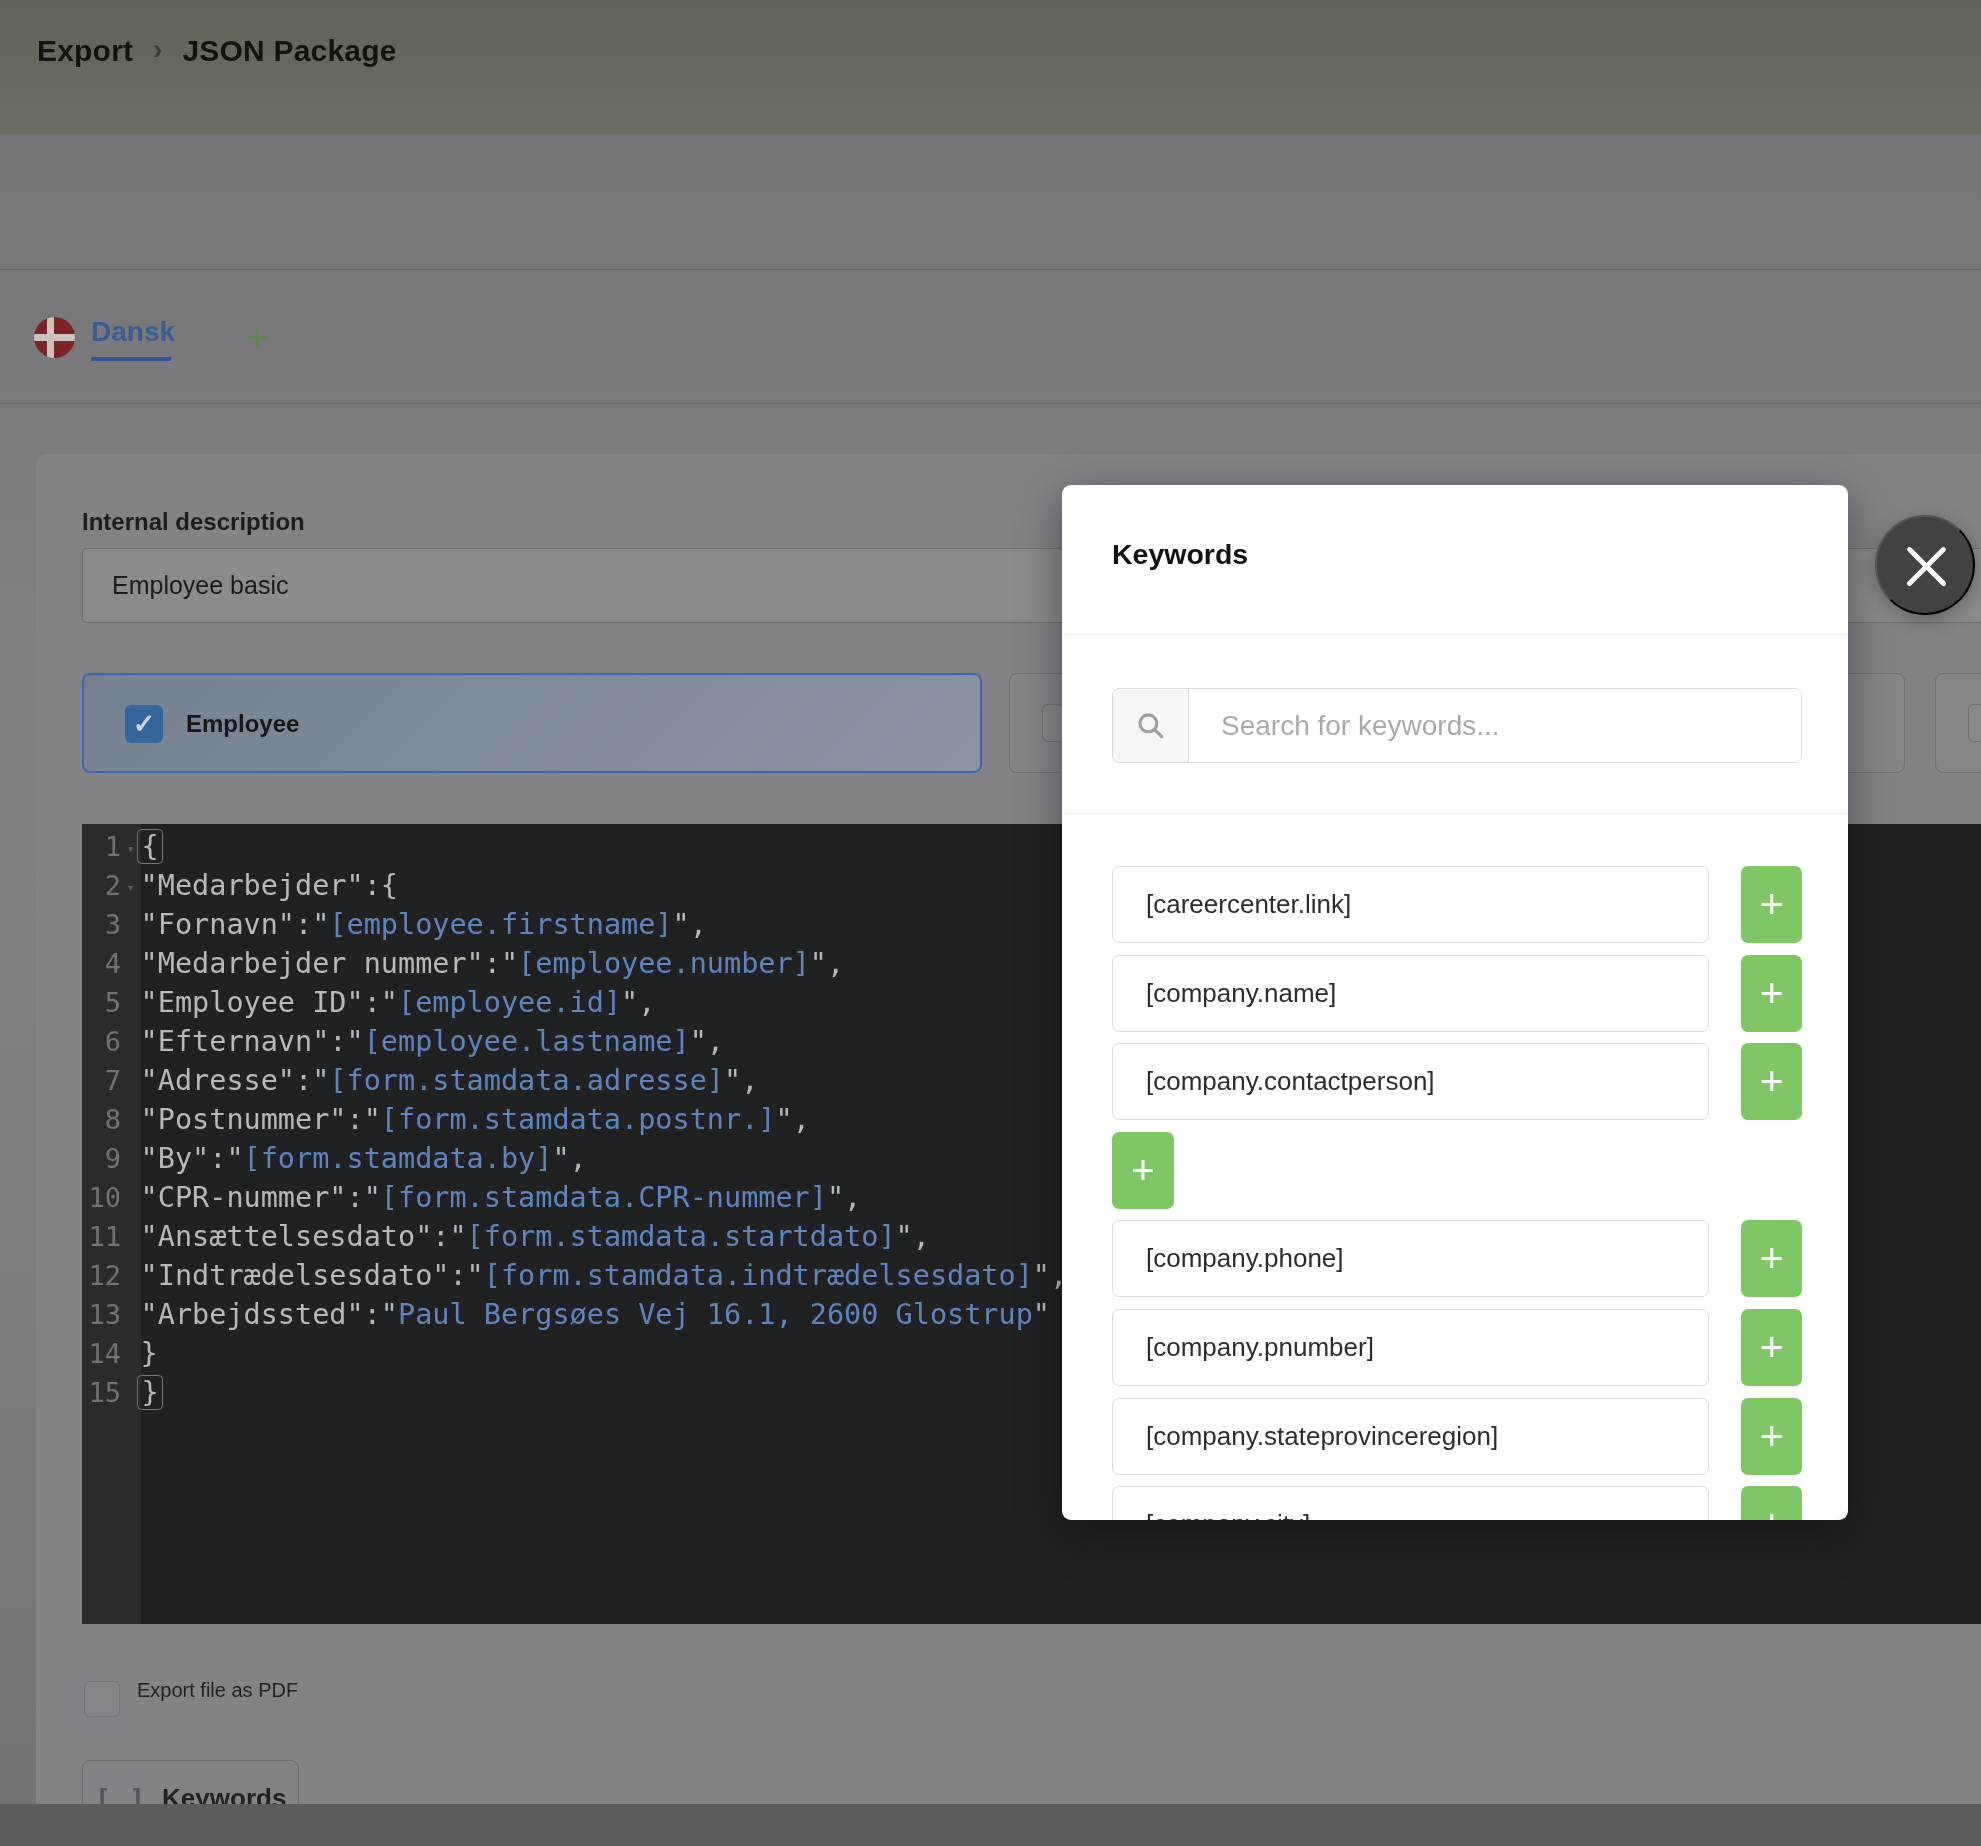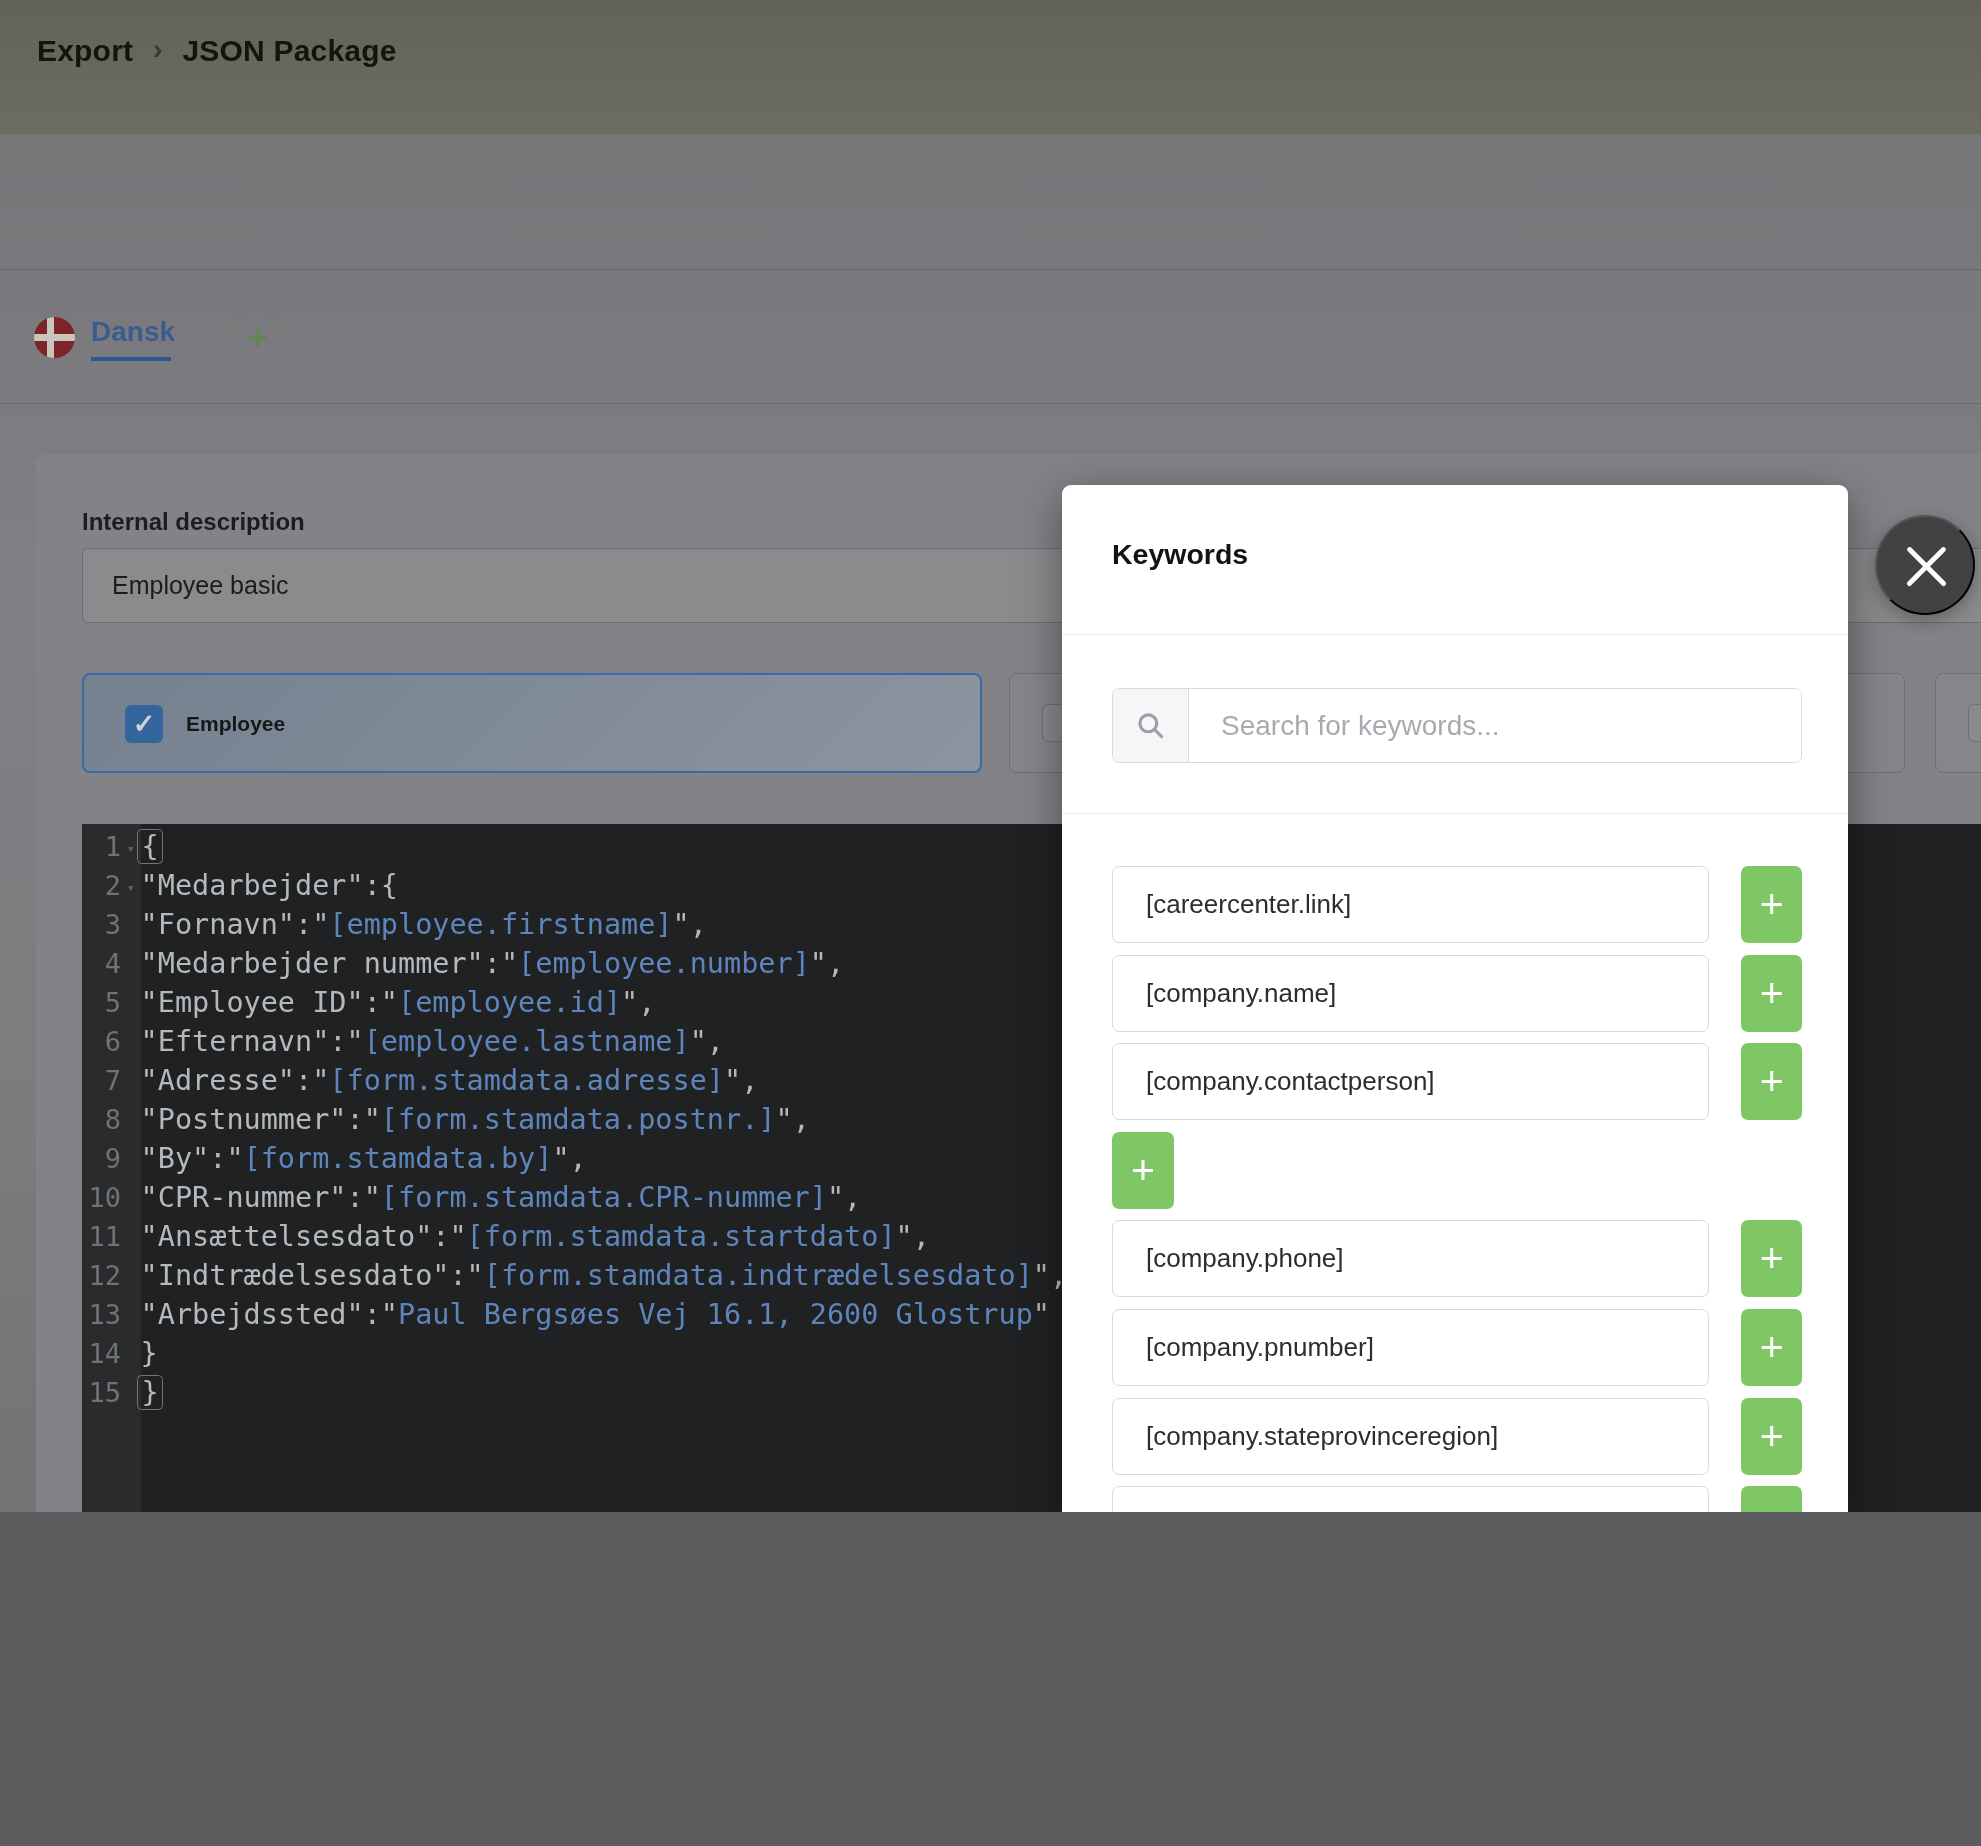--- a/index.html
+++ b/index.html
@@ -1,17 +1,17 @@
 <!DOCTYPE html>
 <html style="font-size:14.3px"><head>
 <meta charset="utf-8">
 <style>
   html,body{margin:0;padding:0;background:#5c5c5f;}
   #screen{
-    position:relative;width:1982px;height:1512px;overflow:hidden;
+    position:relative;width:1982px;height:1804px;overflow:hidden;
     font-family:"Liberation Sans",sans-serif;
     background:linear-gradient(180deg,#737376 0%,#808084 38%,#7d7d80 70%,#737376 100%);
   }
   
   .top-header{position:absolute;left:0;top:0;width:100%;height:134px;
     background:linear-gradient(180deg,#626256 0%,#6c6c61 100%);}
   .breadcrumb{position:absolute;left:37px;top:34px;display:flex;align-items:center;gap:19.6px;}
   .crumb{font-size:30px;font-weight:bold;color:#14140f;letter-spacing:0.2px;}
   .crumb-sep{font-size:30px;color:#3c3c35;font-weight:bold;transform:translateY(-1.8px);}
   
@@ -44,21 +44,21 @@
     background:linear-gradient(135deg,#75818f 0%,#8b95a0 100%);}
   .card-2{left:1009px;width:896px;border:1.3px solid #6f6f73;background:#85858a;}
   .card-3{left:1935px;width:267px;border:1.3px solid #6f6f73;background:#85858a;}
   .cbx{position:absolute;top:30px;width:38px;height:38px;border-radius:6.2px;box-sizing:border-box;}
   .cbx.checked{background:#35659d;color:#cdd4db;font-size:27px;font-weight:bold;
     display:flex;align-items:center;justify-content:center;}
   .cbx.empty{background:#8a8a8e;border:1.8px solid #707074;}
   .card-1 .cbx{left:41px;}
   .card-2 .cbx,.card-3 .cbx{left:32px;}
   .card-label{position:absolute;left:102px;top:0;height:100px;line-height:98px;
-    font-size:21px;font-weight:bold;color:#161719;}
+    font-size:24px;font-weight:bold;color:#161719;}
   
   .editor{position:absolute;left:82px;top:824px;width:1927px;height:800px;background:#202122;overflow:hidden;}
   .editor-gutter-bg{position:absolute;left:0;top:0;width:59px;height:100%;background:#2a2b2c;}
   .ed-lines{position:absolute;left:0;top:2.7px;width:100%;
     font-family:"DejaVu Sans Mono",monospace;font-size:28.5px;line-height:39px;white-space:pre;}
   .ln{display:flex;height:39px;}
   .num{width:39px;text-align:right;color:#6f7375;font-size:27px;flex:none;}
   .fold{width:19.6px;flex:none;color:#5e6163;font-size:13.4px;text-align:center;line-height:43px;}
   .code{flex:1;color:#b5b9bb;}
   .code .blue{color:#5e85bb;}

